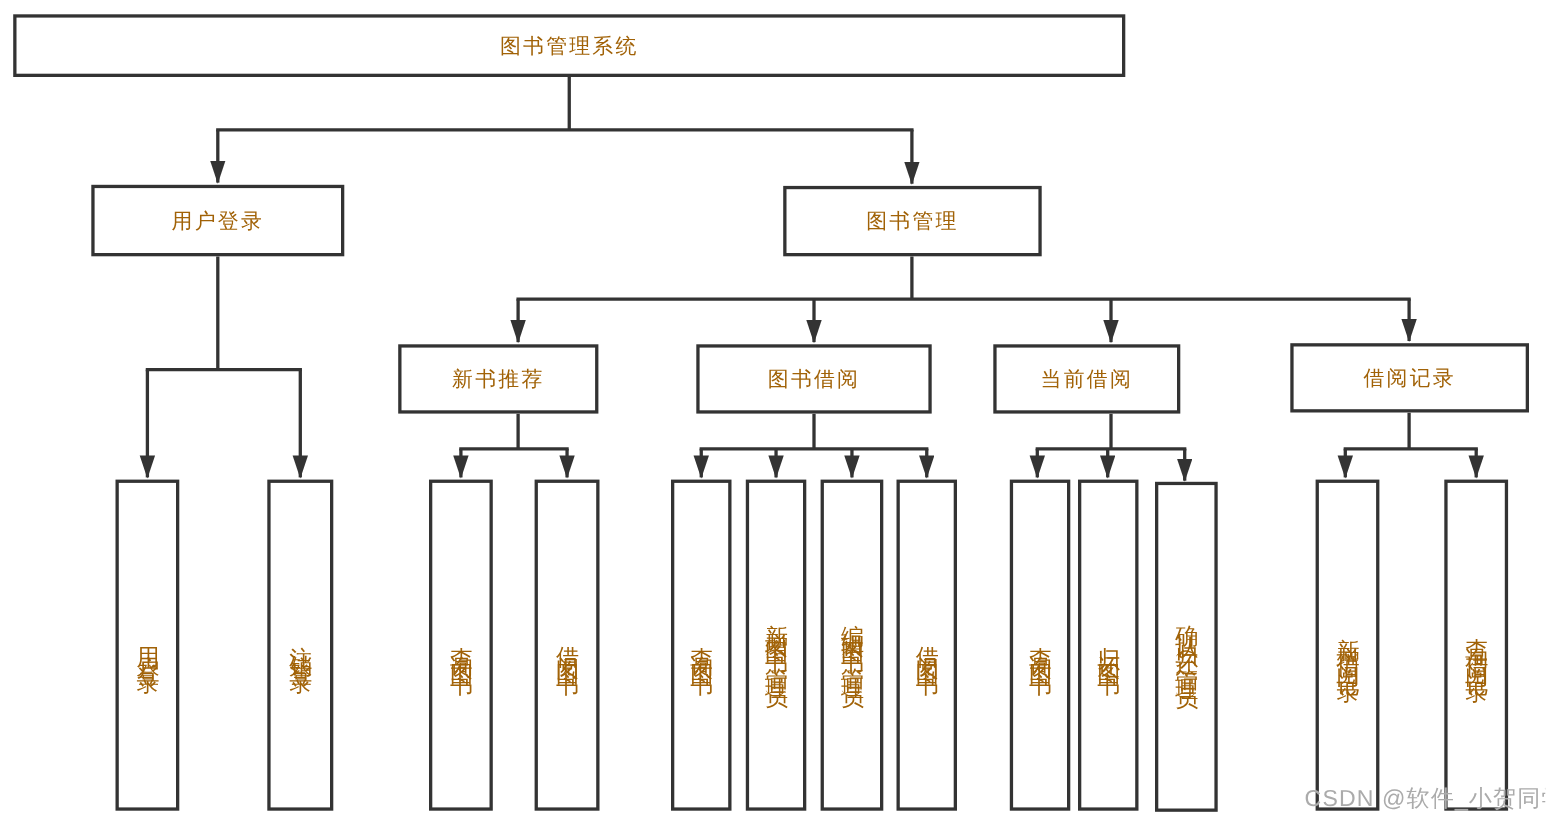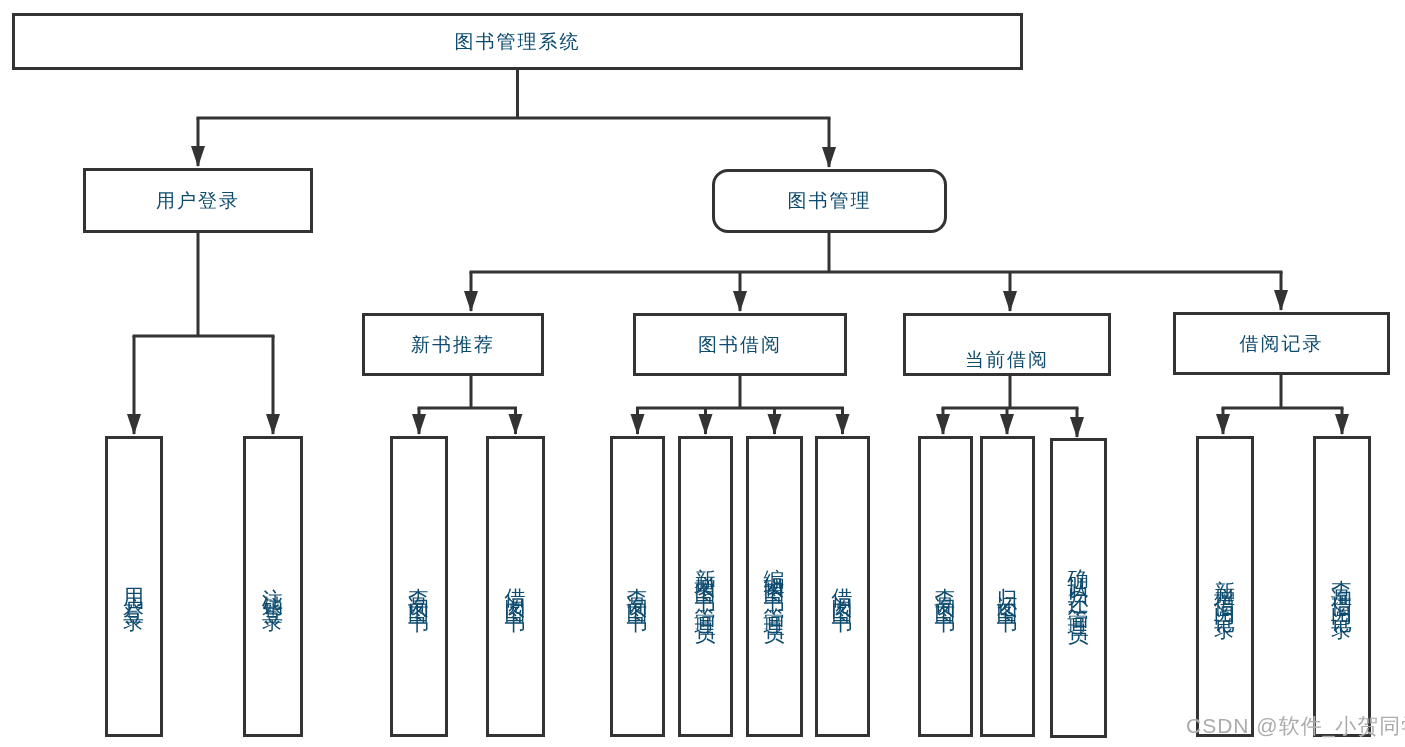--- a/index.html
+++ b/index.html
@@ -23,21 +23,21 @@
     height: 747px;
   }
   .node {
     position: absolute;
     box-sizing: border-box;
     border: 3px solid #333333;
     background: #ffffff;
     display: flex;
     align-items: center;
     justify-content: center;
-    color: #0c4a6e;
+    color: #a16207;
   }
   .node.h span {
     font-size: 19px;
     letter-spacing: 2px;
     white-space: nowrap;
   }
   .node.v span {
     writing-mode: vertical-rl;
     text-orientation: mixed;
     font-size: 21px;
@@ -123,31 +123,31 @@
     </g>
   </svg>
 
   <div class="node h" style="left:12px; top:13px; width:1011px; height:57px;">
     <span>图书管理系统</span>
   </div>
 
   <div class="node h" style="left:83px; top:168px; width:230px; height:65px;">
     <span>用户登录</span>
   </div>
-  <div class="node h" style="left:712px; top:169px; width:235px; height:64px;border-radius:16px;">
+  <div class="node h" style="left:712px; top:169px; width:235px; height:64px;">
     <span>图书管理</span>
   </div>
 
   <div class="node h" style="left:362px; top:313px; width:182px; height:63px;">
     <span>新书推荐</span>
   </div>
   <div class="node h" style="left:633px; top:313px; width:214px; height:63px;">
     <span>图书借阅</span>
   </div>
-  <div class="node h" style="left:903px; top:313px; width:208px; height:63px;align-items:flex-end;">
+  <div class="node h" style="left:903px; top:313px; width:170px; height:63px;">
     <span>当前借阅</span>
   </div>
   <div class="node h" style="left:1173px; top:312px; width:217px; height:63px;">
     <span>借阅记录</span>
   </div>
 
   <div class="node v" style="left:105px; top:436px; width:58px; height:301px;">
     <span>用户登录</span>
   </div>
   <div class="node v" style="left:243px; top:436px; width:60px; height:301px;">

